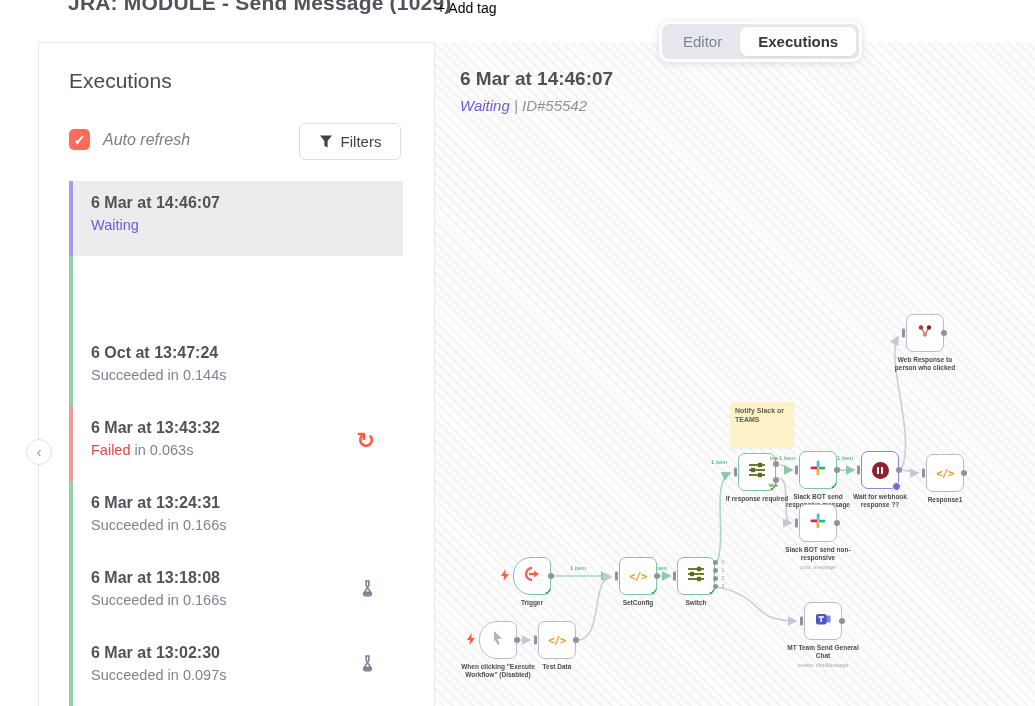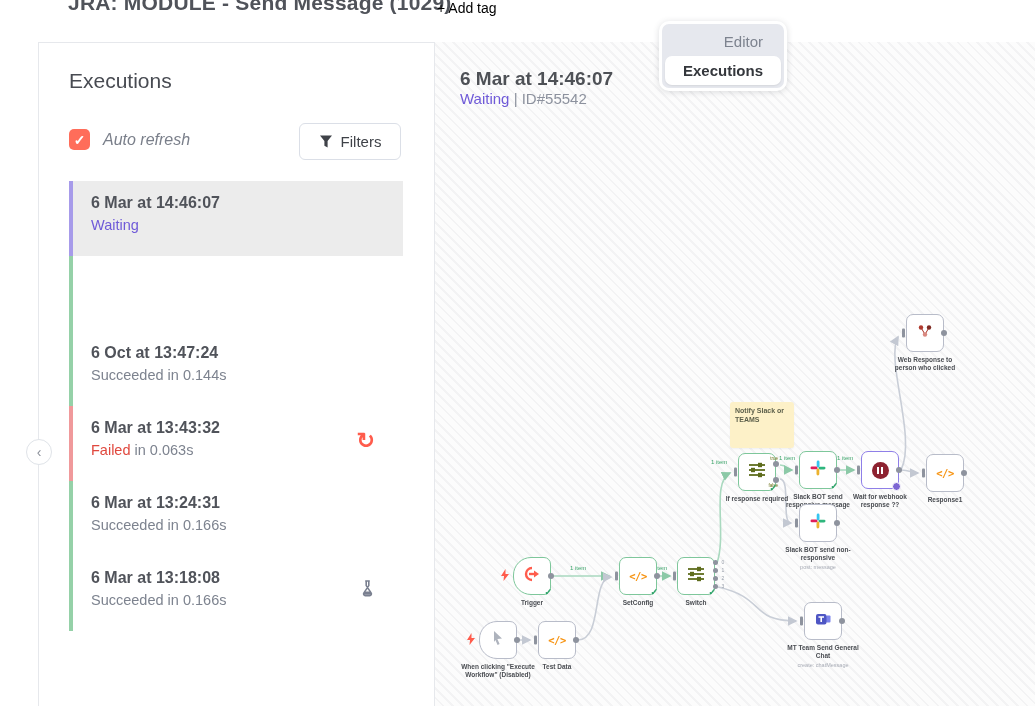--- a/index.html
+++ b/index.html
@@ -6,23 +6,23 @@
   html,body { width:1035px; height:706px; overflow:hidden; background:#fff;
     font-family:"Liberation Sans", sans-serif; }
   .app { position:relative; width:1035px; height:624px; }
 
   
   .top-header { position:absolute; left:0; top:0; width:1035px; height:42px; background:#fff; overflow:hidden; }
   .wf-title { position:absolute; left:68px; top:-9px; font-size:21px; font-weight:600; color:#50535a; letter-spacing:.2px; }
   .add-tag { position:absolute; left:437px; top:0px; font-size:14px; color:#000000; }
 
   
-  .tabswitch { position:absolute; left:659px; top:21px; z-index:30; display:flex; align-items:flex-end;
+  .tabswitch { position:absolute; left:659px; top:21px; z-index:30; display:flex; align-items:flex-start;
     background:#e6e8ee; border:3px solid #fff; border-radius:10px; padding:3px;
-    box-shadow:0 1px 6px rgba(60,64,80,.18);flex-direction:column; }
+    box-shadow:0 1px 6px rgba(60,64,80,.18); }
   .tab { padding:6px 18px; font-size:15px; color:#7d838f; border-radius:7px; cursor:pointer; }
   .tab.active { background:#fff; color:#34373c; font-weight:600; box-shadow:0 1px 2px rgba(0,0,0,.08); }
 
   
   .sidebar { position:absolute; left:38px; top:42px; width:397px; height:664px; background:#fff;
     border:1px solid #e6e8ec; border-bottom:none; overflow:hidden; }
   .sb-heading { position:absolute; left:30px; top:26px; font-size:21px; font-weight:400; color:#484b52; }
   .sb-controls { position:absolute; left:30px; right:33px; top:80px; height:36px; }
   .autorefresh { position:absolute; left:0; top:6px; display:flex; align-items:center; gap:13px; cursor:pointer; }
   .checkbox { width:21px; height:21px; background:#ff6d5a; border-radius:5px; color:#fff;
@@ -50,21 +50,21 @@
   
   .collapse-btn { position:absolute; left:26px; top:439px; width:26px; height:26px; border-radius:50%;
     background:#fff; border:1px solid #dfe3e8; color:#8a8f99; font-size:14px; z-index:20;
     display:flex; align-items:center; justify-content:center; cursor:pointer; }
 
   
   .canvas { position:absolute; left:435px; top:42px; width:600px; height:664px; overflow:hidden;
     background:repeating-linear-gradient(45deg,#fcfcfc 0px,#fcfcfc 5px,#f3f3f4 5px,#f3f3f4 7px); }
   .detail-header { position:absolute; left:25px; top:26px; }
   .detail-title { font-size:19px; font-weight:600; color:#4e5156; }
-  .detail-status { font-size:15px; color:#8d929e; }
+  .detail-status { margin-top:7px; font-size:15px; color:#8d929e;font-style:italic; }
   .detail-status .waiting { color:#6f5ad8; }
   .wires { position:absolute; left:0; top:0; width:600px; height:664px; }
   .wire-label { position:absolute; font-size:6px; color:#3da56b; }
 
   .sticky { position:absolute; left:295px; top:360px; width:64px; height:46px; background:#fdf1c8;
     border-radius:3px; padding:4px 5px; font-size:7px; font-weight:bold; color:#5c5f4a; line-height:1.3;
     box-shadow:0 1px 2px rgba(0,0,0,.05); }
 
   .node { position:absolute; width:38px; height:38px; background:#fff; border:1.7px solid #b8bcc9;
     border-radius:7px; display:flex; align-items:center; justify-content:center; cursor:pointer; }
@@ -173,20 +173,33 @@
           <div class="exec-status"><span>Succeeded</span> <span>in 0.166s</span></div>
         </div>
         <span class="row-icon">
           <svg width="15" height="17" viewBox="0 0 15 17">
               <path d="M5.2 1h4.6M6.2 1v4.6l4.9 7.3A1.7 1.7 0 0 1 9.7 15.6H5.3a1.7 1.7 0 0 1-1.4-2.7l4.9-7.3V1" fill="none" stroke="#7a8090" stroke-width="1.6"></path>
               <path d="M4.4 11.5h6.2l1 1.8a1 1 0 0 1-.9 1.5H4.3a1 1 0 0 1-.9-1.5z" fill="#7a8090"></path>
             </svg>
         </span>
       </div>
 
+      <div class="exec-item">
+        <span class="bar bar-success"></span>
+        <div class="exec-text">
+          <div class="exec-title">6 Mar at 13:02:30</div>
+          <div class="exec-status"><span>Succeeded</span> <span>in 0.097s</span></div>
+        </div>
+        <span class="row-icon">
+          <svg width="15" height="17" viewBox="0 0 15 17">
+              <path d="M5.2 1h4.6M6.2 1v4.6l4.9 7.3A1.7 1.7 0 0 1 9.7 15.6H5.3a1.7 1.7 0 0 1-1.4-2.7l4.9-7.3V1" fill="none" stroke="#7a8090" stroke-width="1.6"></path>
+              <path d="M4.4 11.5h6.2l1 1.8a1 1 0 0 1-.9 1.5H4.3a1 1 0 0 1-.9-1.5z" fill="#7a8090"></path>
+            </svg>
+        </span>
+      </div>
 
     </div>
   </div>
 
   <button class="collapse-btn">‹</button>
 
   <div class="canvas">
 
     <div class="detail-header">
       <div class="detail-title">6 Mar at 14:46:07</div>

